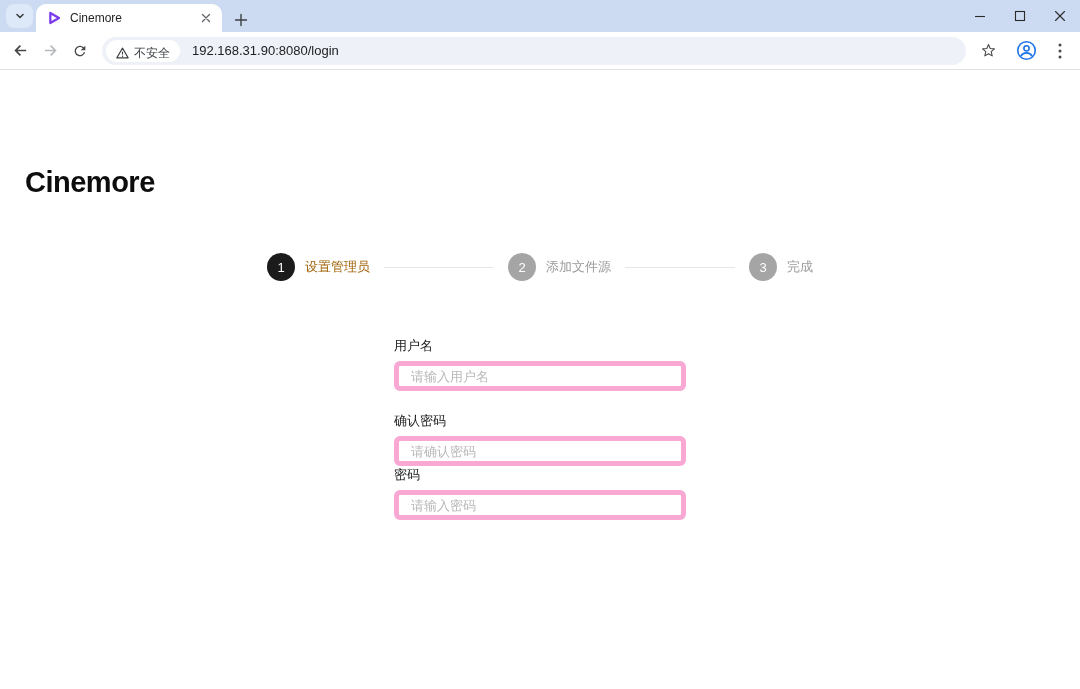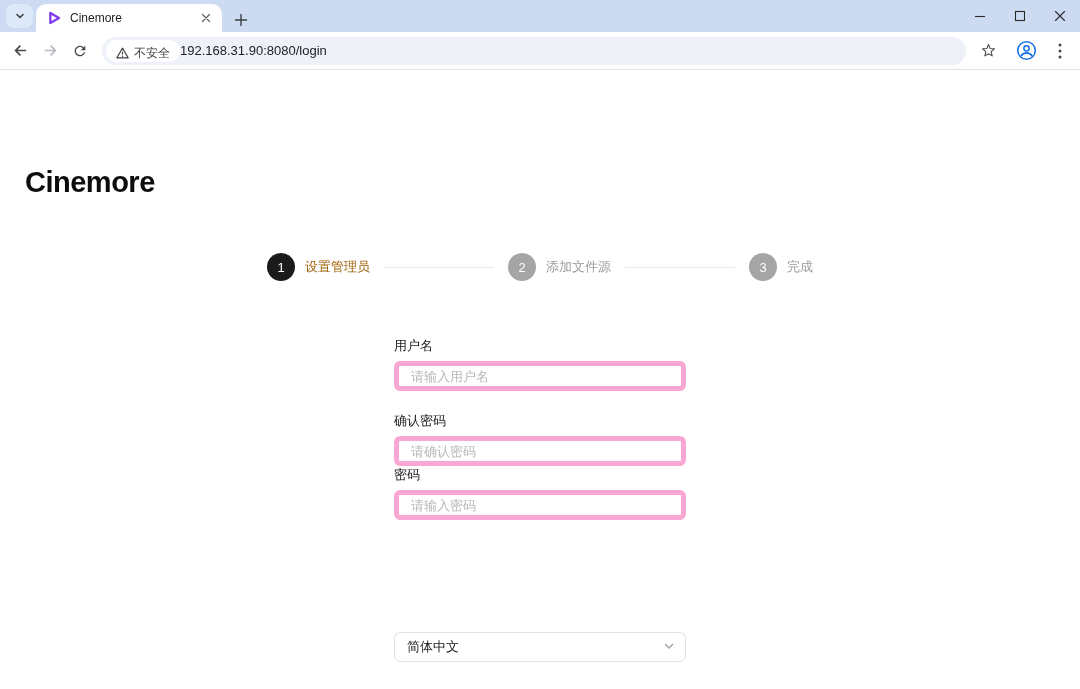--- a/index.html
+++ b/index.html
@@ -27,21 +27,21 @@
   .nav-btn { width:28px; height:28px; display:flex; align-items:center; justify-content:center;
              border-radius:50%; flex:0 0 28px; }
   .nav-back { margin-left:6px; }
   .nav-fwd  { margin-left:2px; }
   .nav-reload { margin-left:2px; }
   .omnibox { height:28px; flex:1; margin-left:8px; margin-right:8px; background:#eef1f7;
              border-radius:14px; display:flex; align-items:center; padding-left:4px; }
   .sec-chip { height:22px; background:#fff; border-radius:11px; display:flex; align-items:flex-end;
               padding:0 10px; }
   .sec-chip span { font-size:12px; color:#3c4043; margin-left:5px; }
-  .url { font-size:13px; color:#202124; }
+  .url { font-size:13px; color:#202124; margin-left:12px; }
   .tool-icon { width:28px; height:28px; display:flex; align-items:center; justify-content:center;
                flex:0 0 28px; }
   .tool-star { margin-right:10px; }
   .tool-profile { margin-right:6px; }
   .tool-menu { margin-right:6px; }
 
   
   .page { position:relative; width:1080px; height:619px; background:#fff; }
   .logo { position:absolute; left:25px; top:96px; font-size:29px; font-weight:800;
           letter-spacing:-0.5px; color:#0d0d0d; }
@@ -205,21 +205,13 @@
     <div class="field" style="margin-bottom:0">
       <label class="field-label">确认密码</label>
       <input class="text-input" type="password" placeholder="请确认密码" style="">
     </div>
     <div class="field">
       <label class="field-label">密码</label>
       <input class="text-input" type="password" placeholder="请输入密码" style="">
     </div>
   </div>
 
-  <div class="lang-select">
-    <span class="lang-value">简体中文</span>
-    <span>
-      <svg width="12" height="12" viewBox="0 0 12 12">
-          <path d="M2.5 4.5 L6 8 L9.5 4.5" fill="none" stroke="#9aa0a6" stroke-width="1.4" stroke-linecap="round" stroke-linejoin="round"></path>
-        </svg>
-    </span>
-  </div>
 </div>
 
 </body></html>

